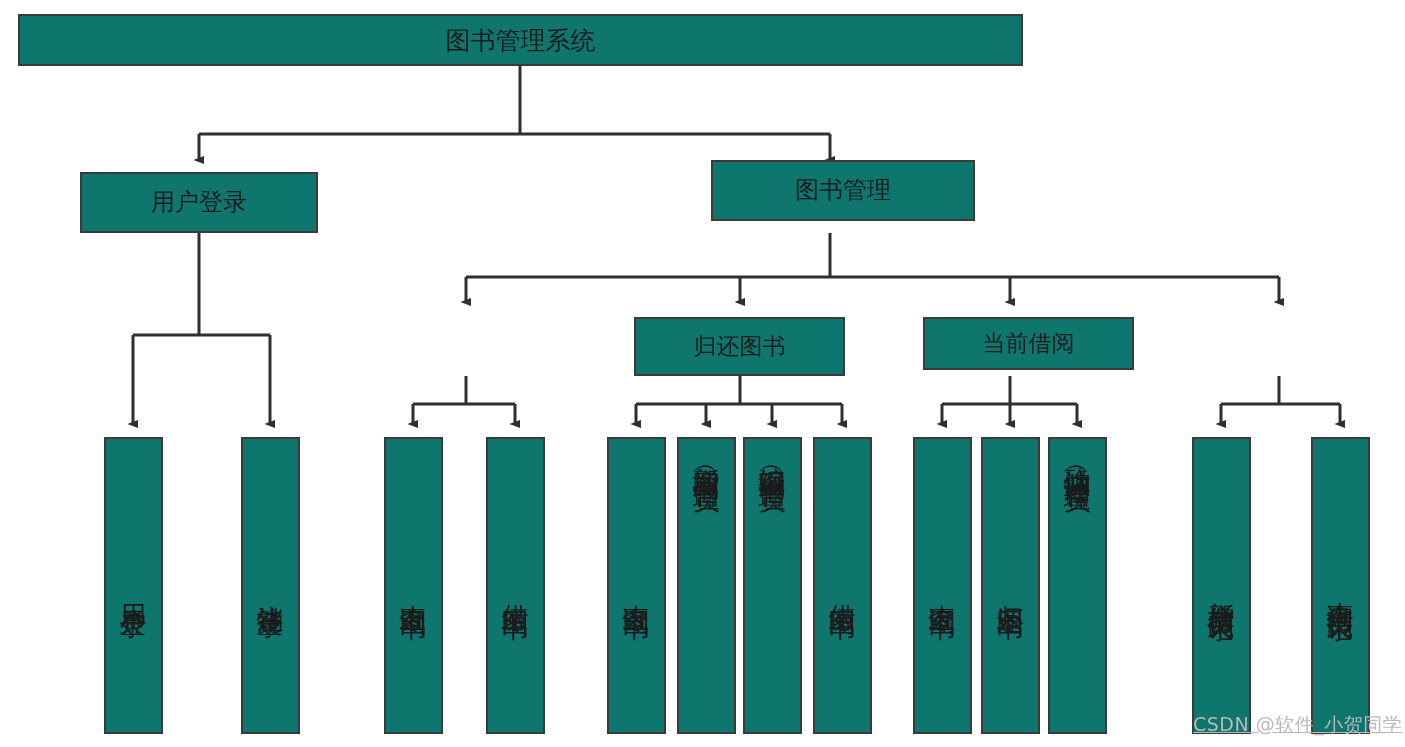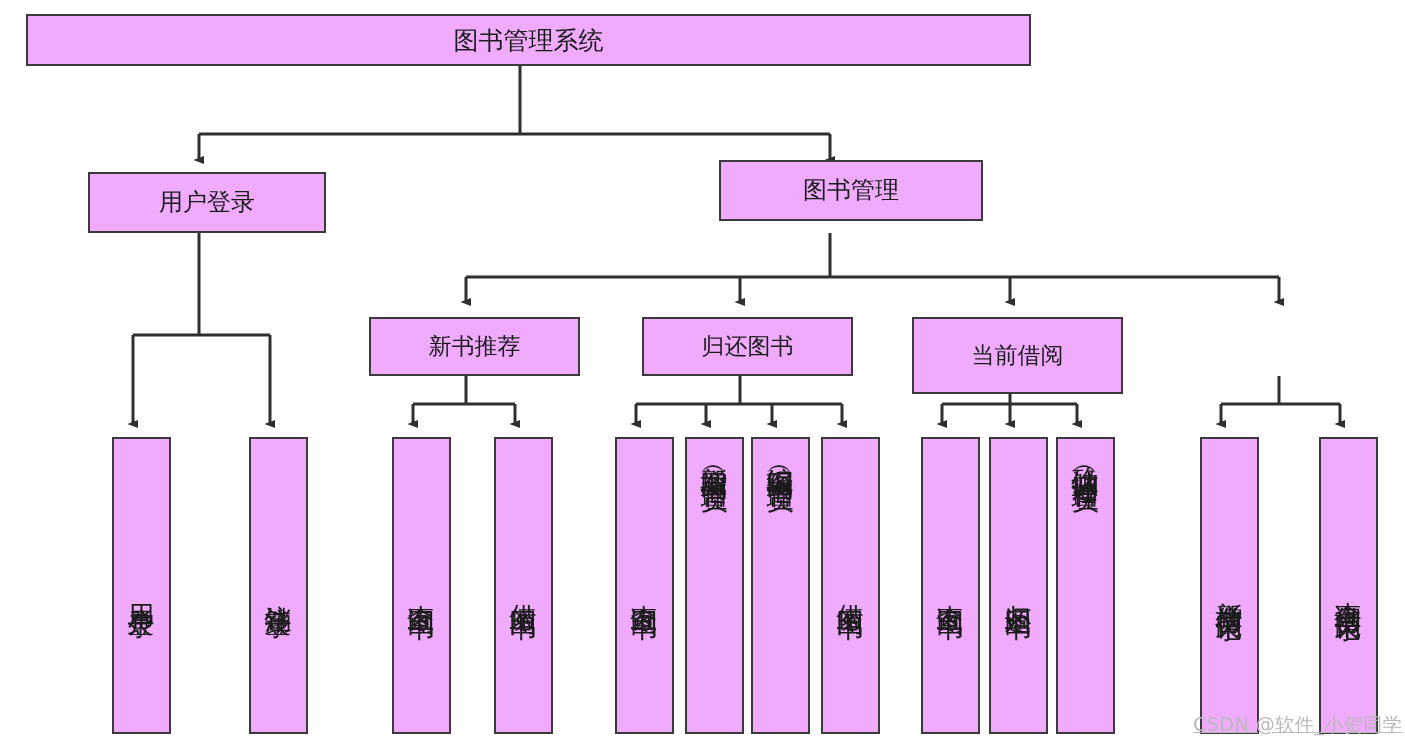--- a/index.html
+++ b/index.html
@@ -6,27 +6,26 @@
   body{
     font-family:"DejaVu Sans","Liberation Sans",sans-serif;
     width:1405px;height:747px;position:relative;overflow:hidden;
   }
   #stage{position:absolute;left:0;top:0;width:1405px;height:747px;}
   svg#edges{position:absolute;left:0;top:0;width:1405px;height:747px;}
 
   .node{
     position:absolute;
     box-sizing:border-box;
-    background:#f0abfc;
+    background:#0f766e;
     border:2px solid #3a3a3a;
     display:flex;
     align-items:center;
     justify-content:center;
     color:#1b1b1b;
-    margin-left:8px;
   }
   .node .lbl{
     display:block;
     line-height:1.08;
     white-space:pre;
     text-align:center;
   }
   .node.root .lbl{font-size:25px;}
   .node.lvl2 .lbl{font-size:24px;}
   .node.lvl3 .lbl{font-size:23px;}
@@ -116,27 +115,24 @@
     <span class="lbl">图书管理系统</span>
   </div>
 
   <div class="node lvl2" style="left:80px;top:172px;width:238px;height:61px;">
     <span class="lbl">用户登录</span>
   </div>
   <div class="node lvl2" style="left:711px;top:160px;width:264px;height:61px;">
     <span class="lbl">图书管理</span>
   </div>
 
-  <div class="node lvl3" style="left:361px;top:317px;width:211px;height:59px;">
-    <span class="lbl">新书推荐</span>
-  </div>
   <div class="node lvl3" style="left:634px;top:317px;width:211px;height:59px;">
     <span class="lbl">归还图书</span>
   </div>
-  <div class="node lvl3" style="left:904px;top:317px;width:211px;height:77px;">
+  <div class="node lvl3" style="left:923px;top:317px;width:211px;height:53px;">
     <span class="lbl">当前借阅</span>
   </div>
 
   <div class="node leaf mid" style="left:104px;top:437px;width:59px;height:297px;">
     <span class="lbl">用户登录</span>
   </div>
   <div class="node leaf mid" style="left:241px;top:437px;width:59px;height:297px;">
     <span class="lbl">注销登录</span>
   </div>
 

